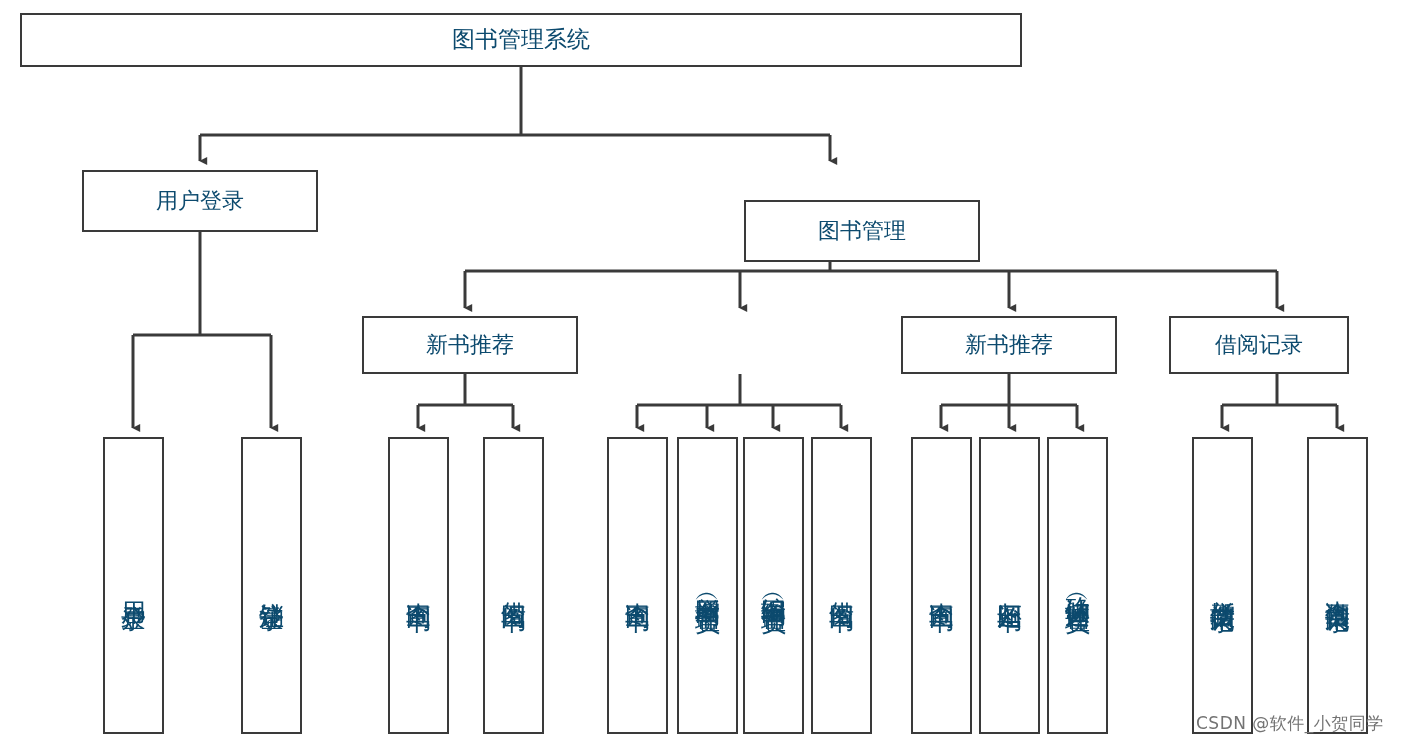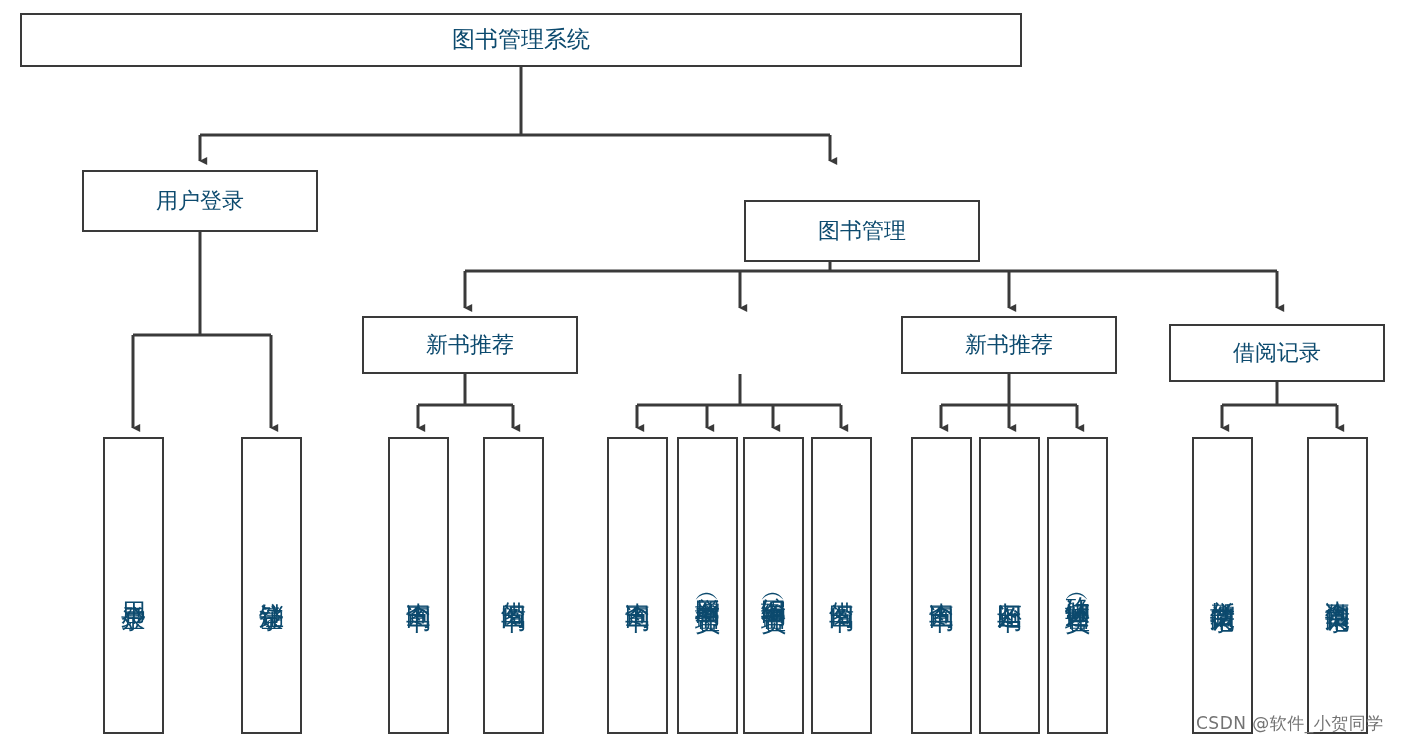--- a/index.html
+++ b/index.html
@@ -130,21 +130,21 @@
   <div class="node node-l1" style="left:744px; top:170px; width:236px; height:62px;margin-top:30px;">
     <span class="label">图书管理</span>
   </div>
 
   <div class="node node-l2" style="left:362px; top:316px; width:216px; height:58px;">
     <span class="label">新书推荐</span>
   </div>
   <div class="node node-l2" style="left:901px; top:316px; width:216px; height:58px;">
     <span class="label">新书推荐</span>
   </div>
-  <div class="node node-l2" style="left:1169px; top:324px; width:216px; height:58px;">
+  <div class="node node-l2" style="left:1169px; top:316px; width:180px; height:58px;">
     <span class="label">借阅记录</span>
   </div>
 
   <div class="node node-leaf" style="left:103px; top:437px; width:61px; height:297px;">
     <span class="label">用户登录</span>
   </div>
   <div class="node node-leaf" style="left:241px; top:437px; width:61px; height:297px;">
     <span class="label">注销登录</span>
   </div>
 

